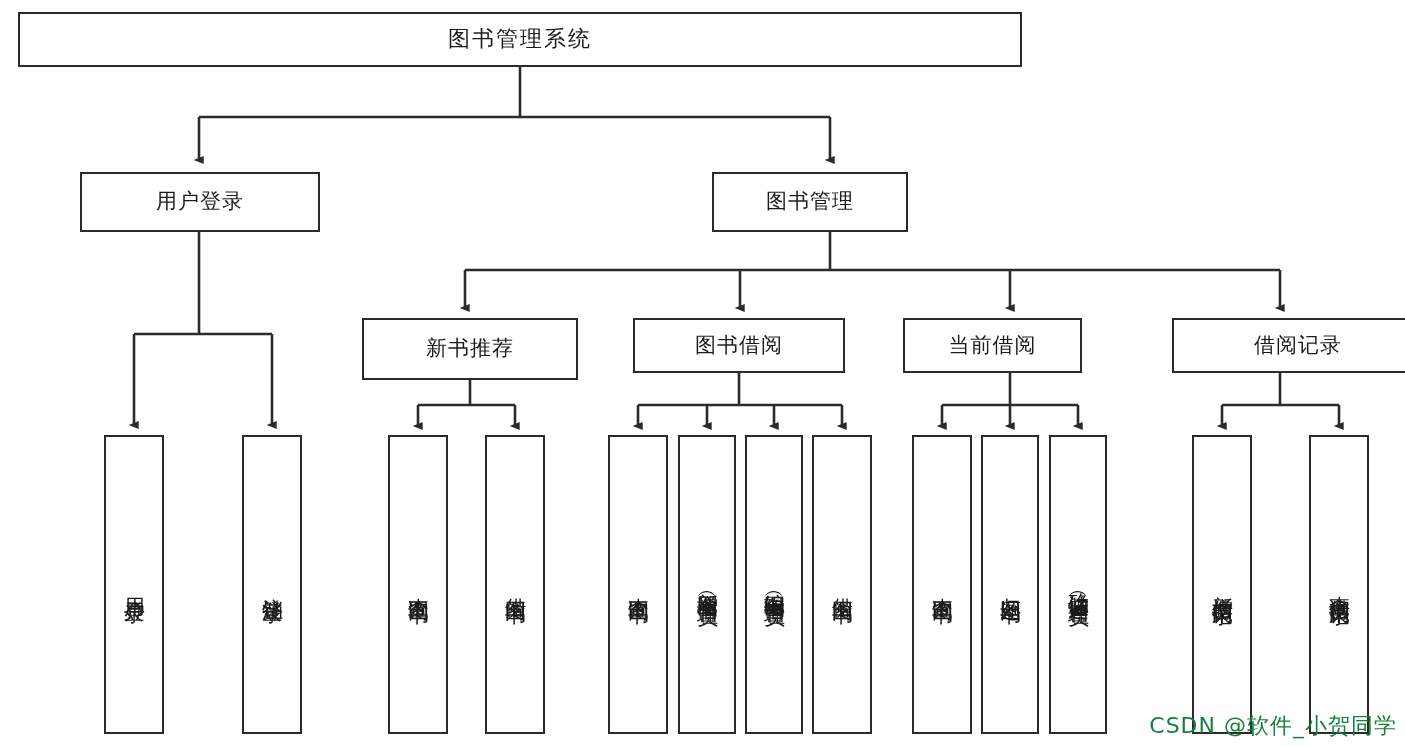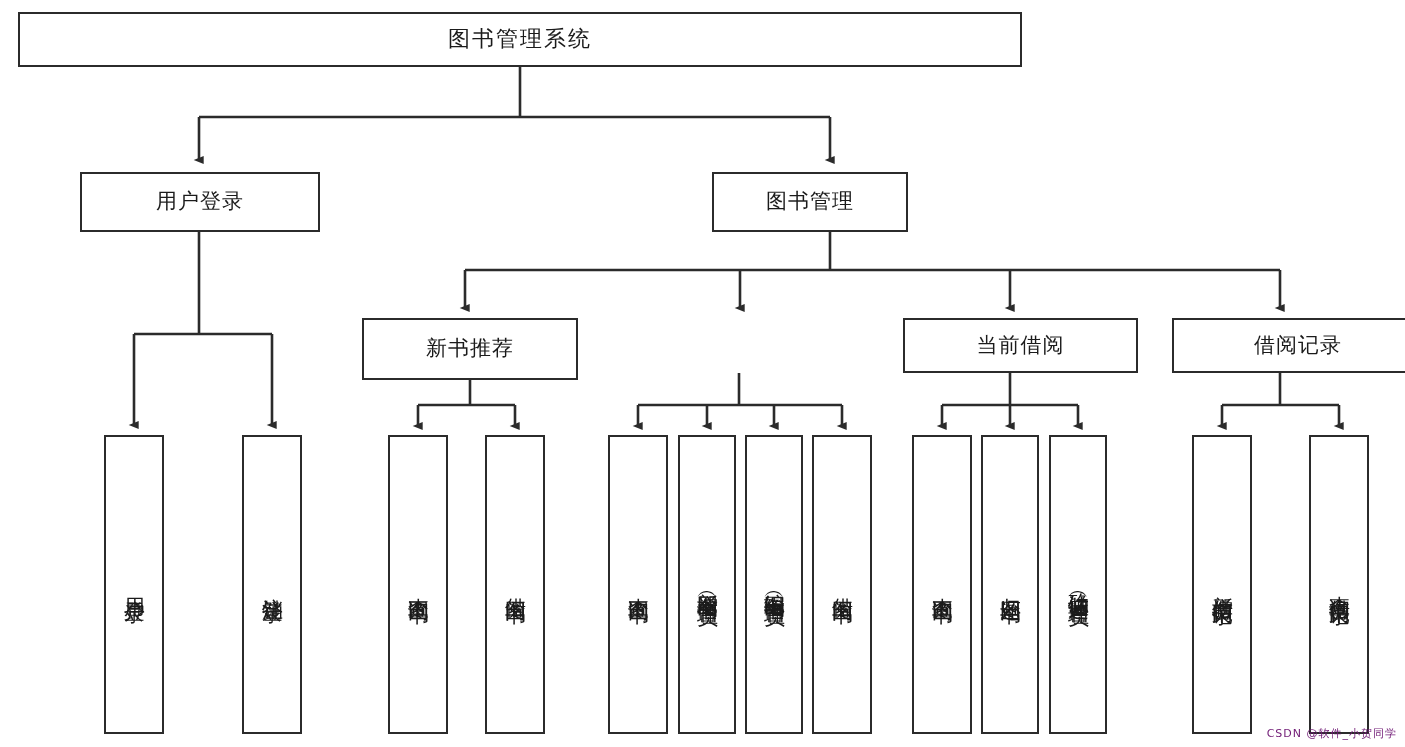--- a/index.html
+++ b/index.html
@@ -20,21 +20,21 @@
   }
   .node.root{font-size:22px;letter-spacing:2px;}
   .node.v-label{
     font-size:21px;letter-spacing:2px;line-height:1.18;
     writing-mode:vertical-rl;text-orientation:upright;
     align-items:center;justify-content:center;
     padding:6px 0;white-space:nowrap;
   }
   .watermark{
     position:absolute;right:8px;bottom:6px;
-    font-size:11px;color:#701a75;letter-spacing:1px;
+    font-size:22px;color:#15803d;letter-spacing:1px;
     user-select:none;white-space:nowrap;
   }
 </style>
 </head>
 <body>
 
 <div id="diagram-root">
 
   <svg id="wires" viewBox="0 0 1405 747">
     <defs>
@@ -93,21 +93,24 @@
   <div class="node h-label" style="left:80px;top:172px;width:240px;height:60px;">
     <span>用户登录</span>
   </div>
   <div class="node h-label" style="left:712px;top:172px;width:196px;height:60px;">
     <span>图书管理</span>
   </div>
 
   <div class="node h-label" style="left:362px;top:318px;width:216px;height:62px;">
     <span>新书推荐</span>
   </div>
-  <div class="node h-label" style="left:903px;top:318px;width:235px;height:55px;">
+  <div class="node h-label" style="left:633px;top:318px;width:212px;height:55px;">
+    <span>图书借阅</span>
+  </div>
+  <div class="node h-label" style="left:903px;top:318px;width:179px;height:55px;">
     <span>当前借阅</span>
   </div>
   <div class="node h-label" style="left:1172px;top:318px;width:252px;height:55px;">
     <span>借阅记录</span>
   </div>
 
   <div class="node v-label" style="left:104px;top:435px;width:60px;height:299px;">
     <span>用户登录</span>
   </div>
   <div class="node v-label" style="left:242px;top:435px;width:60px;height:299px;">

